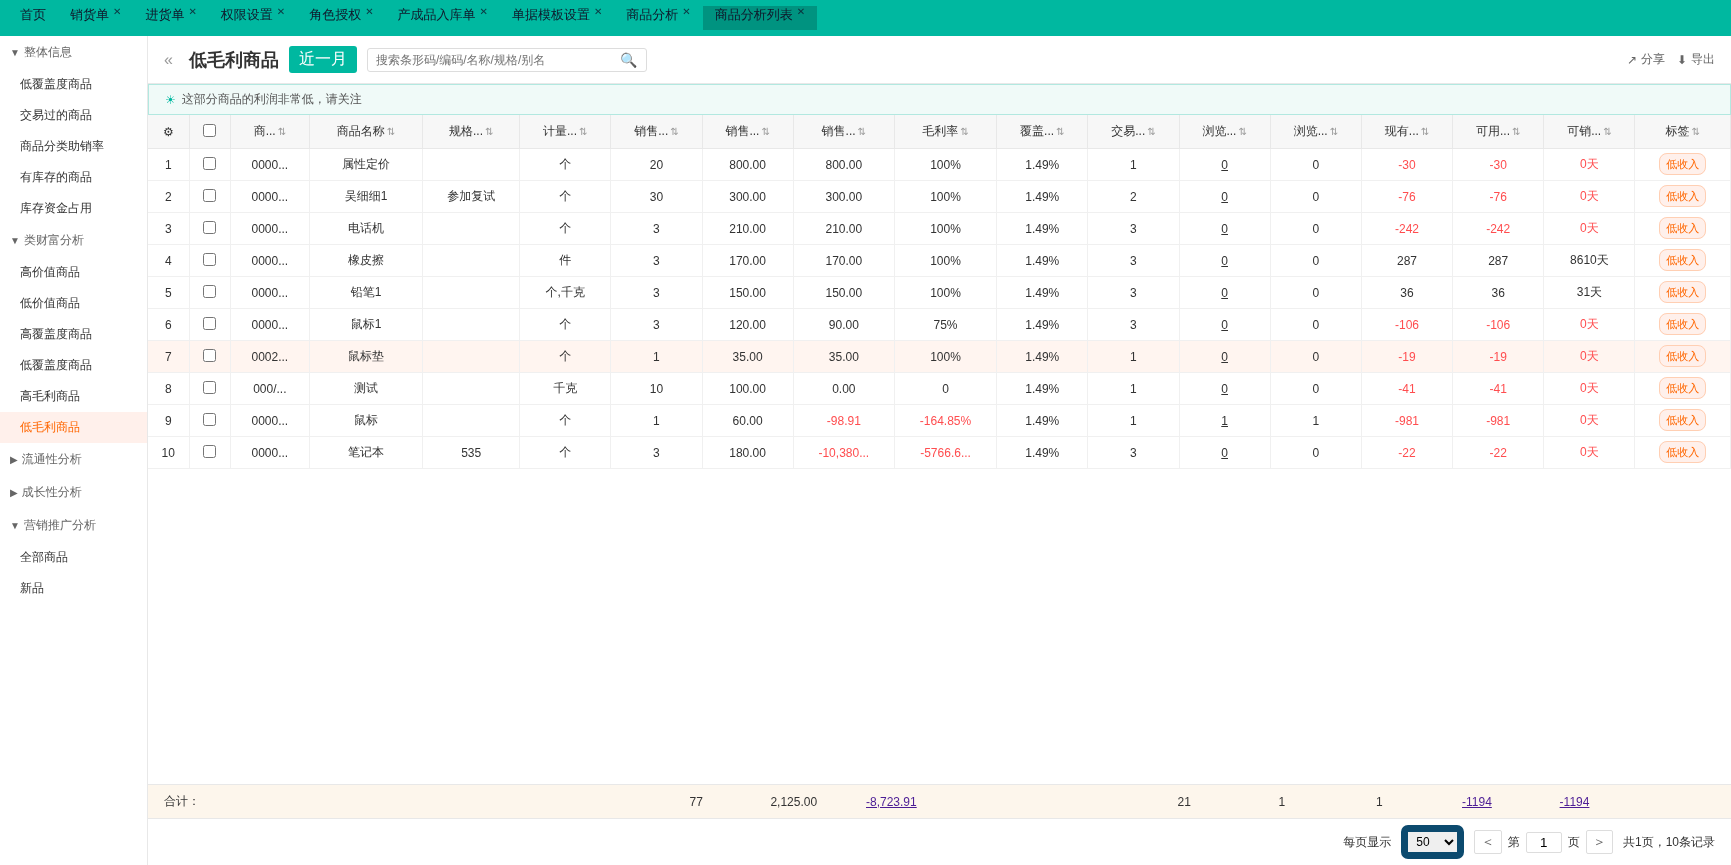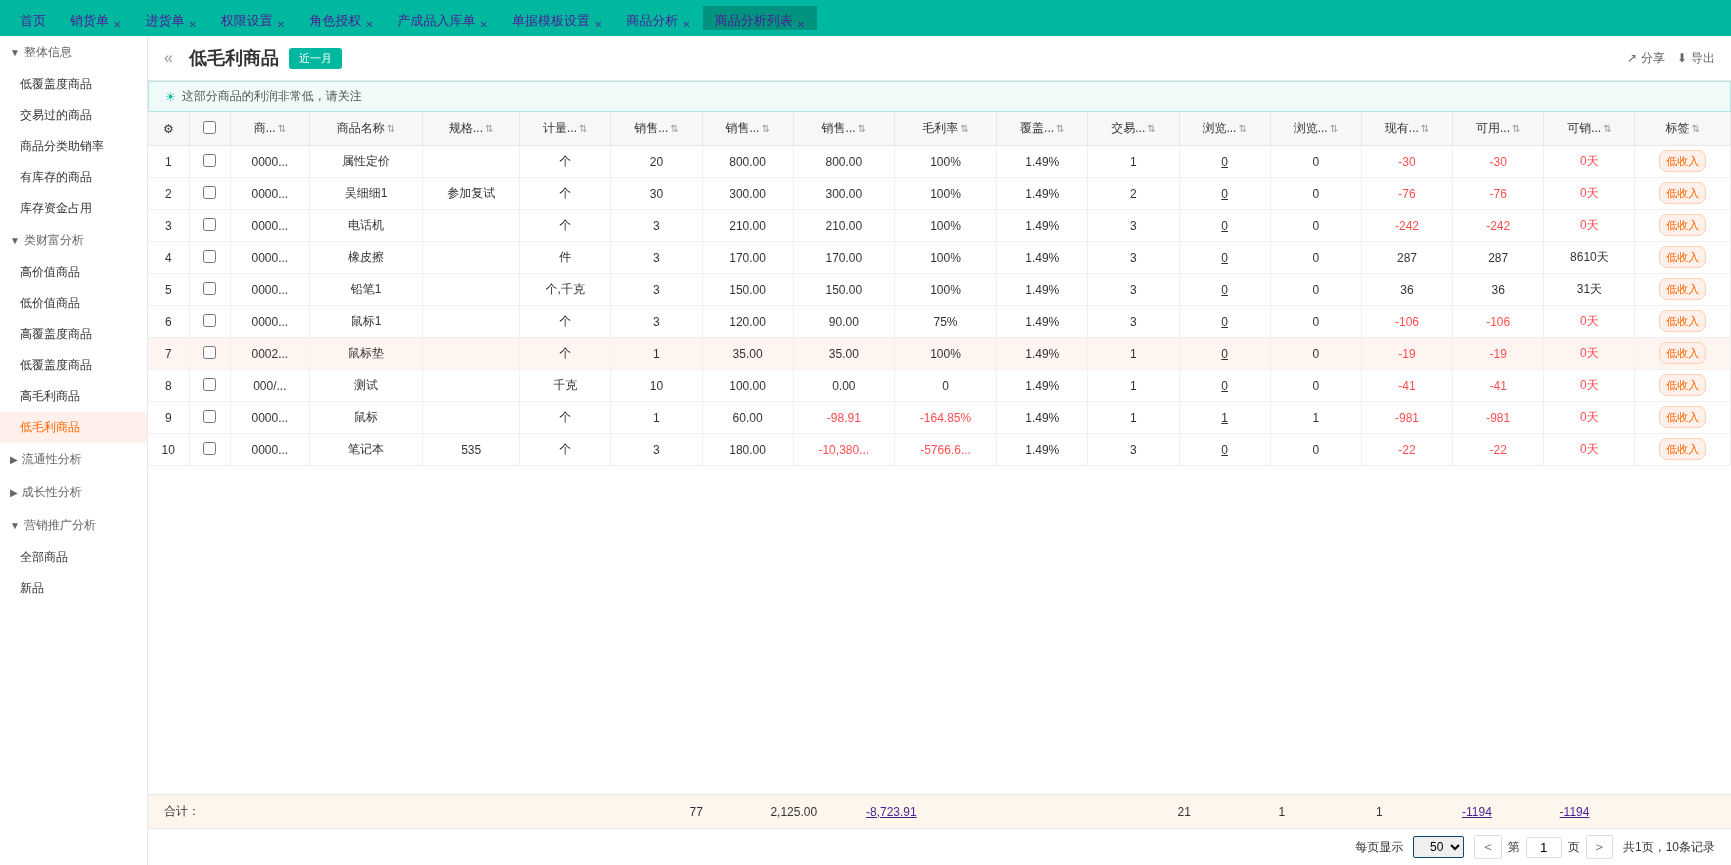--- a/index.html
+++ b/index.html
@@ -7,25 +7,25 @@
 
     
     .top-nav {
       background: #00b8a0;
       display: flex;
       align-items: center;
       height: 36px;
       padding: 0 8px;
     }
     .top-nav .nav-item {
-      color: #4c1d95;
+      color: #0f172a;
       padding: 0 12px;
       height: 24px;
       display: flex;
-      align-items: flex-end;
+      align-items: flex-start;
       cursor: pointer;
       font-size: 13px;
       white-space: nowrap;
     }
     .top-nav .nav-item.active { background: rgba(0,0,0,0.2); }
     .top-nav .nav-item .close-x {
       margin-left: 4px;
       font-size: 10px;
       opacity: 0.8;
     }
@@ -90,21 +90,21 @@
       font-weight: bold;
       color: #333;
     }
     .date-filter-btn {
       background: #00b8a0;
       color: #fff;
       border: none;
       padding: 3px 10px;
       border-radius: 3px;
       cursor: pointer;
-      font-size: 11px;
+      font-size: 16px;
     }
     .search-box {
       display: flex;
       align-items: center;
       border: 1px solid #ddd;
       border-radius: 3px;
       padding: 3px 8px;
       flex: 1;
       max-width: 280px;
     }
@@ -216,25 +216,24 @@
       background: #fff;
       border-top: 1px solid #e8e8e8;
       padding: 6px 16px;
       display: flex;
       align-items: center;
       justify-content: flex-end;
       gap: 10px;
       font-size: 12px;
     }
     .pagination-bar select {
-      border: 1px solid #0c4a6e;
+      border: 7px solid #0c4a6e;
       padding: 2px 4px;
       font-size: 12px;
-      border-radius: 2px;
-      text-align: right;
+      border-radius: 7px;
     }
     .pagination-bar .page-nav {
       display: flex;
       align-items: center;
       gap: 6px;
     }
     .page-btn {
       cursor: pointer;
       color: #666;
       padding: 2px 6px;
@@ -339,20 +338,24 @@
     <div class="sidebar-item">新品</div>
   </aside>
 
   <div class="content-area">
 
     <div class="content-header">
 
       <div style="color:#999;cursor:pointer;margin-right:6px;font-size:16px;">«</div>
       <span class="page-title">低毛利商品</span>
       <button class="date-filter-btn">近一月</button>
+      <div class="search-box">
+        <input type="text" placeholder="搜索条形码/编码/名称/规格/别名" style="">
+        <span class="search-icon">🔍</span>
+      </div>
       <div class="header-actions">
         <div class="action-btn">
           <span>↗</span>
           <span>分享</span>
         </div>
         <div class="action-btn">
           <span>⬇</span>
           <span>导出</span>
         </div>
       </div>

